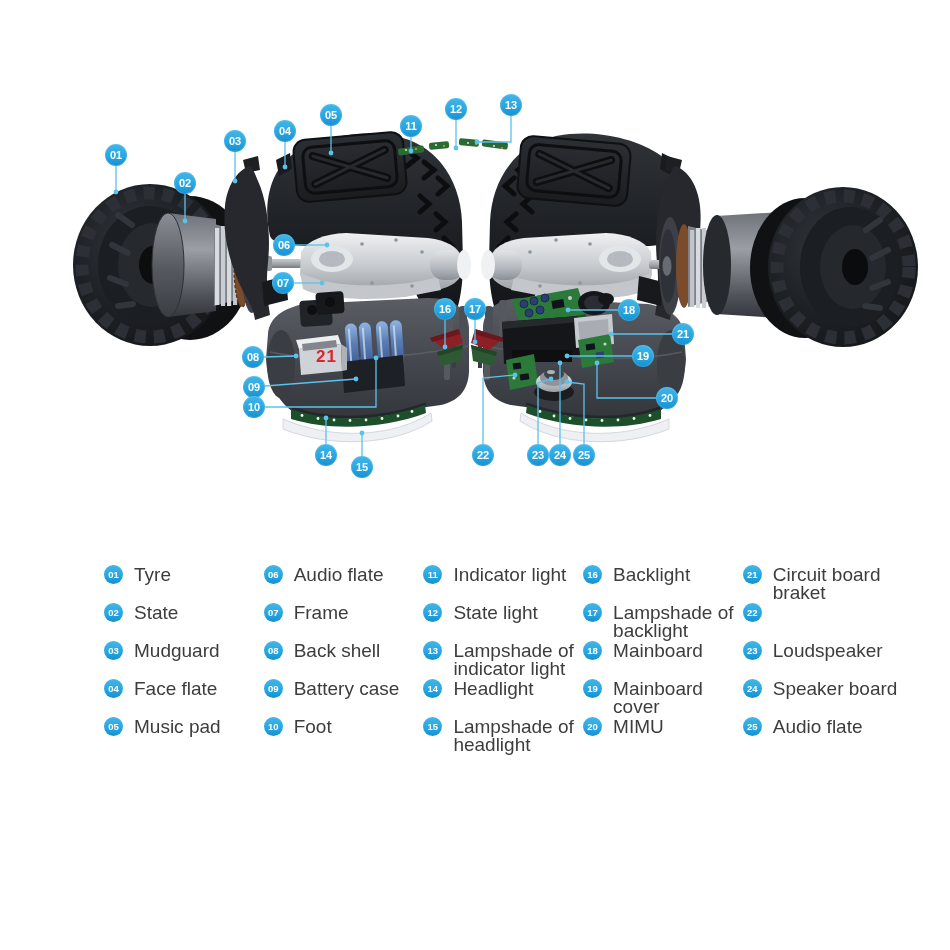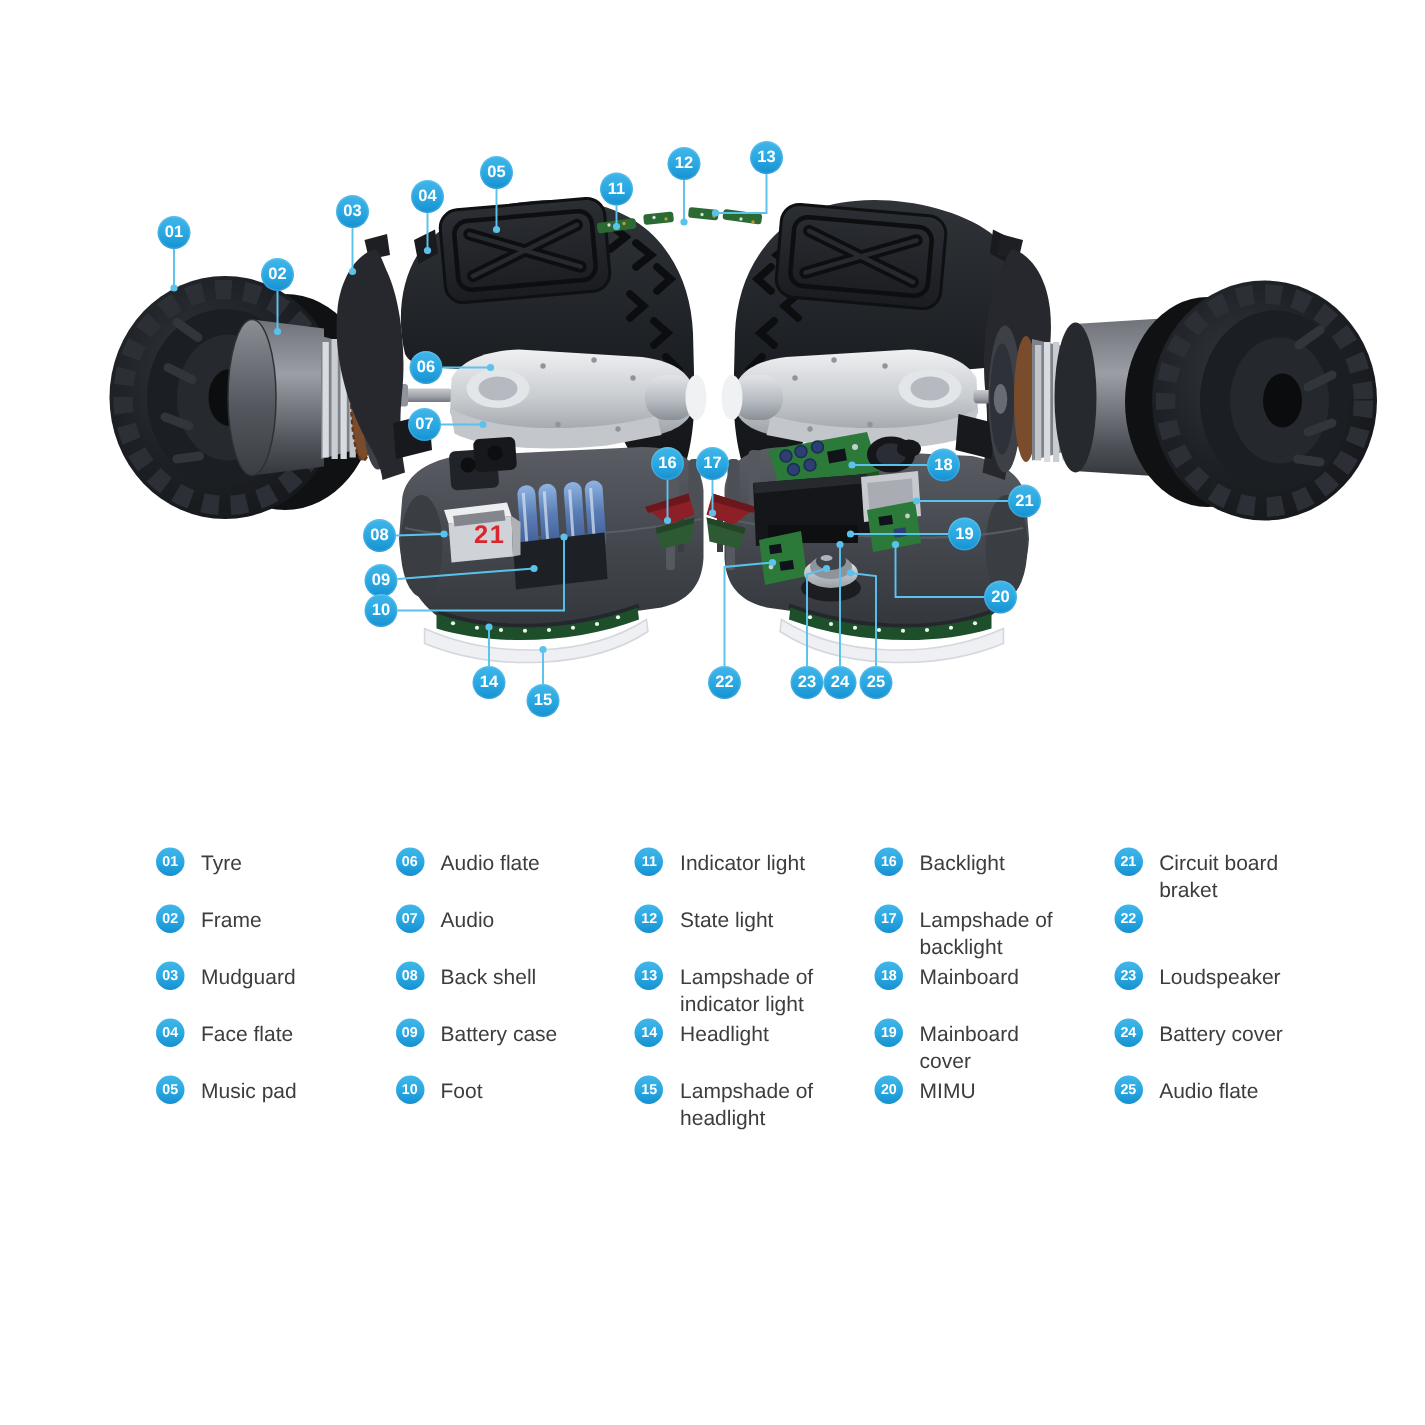--- a/index.html
+++ b/index.html
@@ -18,21 +18,21 @@
          background:linear-gradient(180deg,#41b6e9 0%,var(--badge,#29a7e1) 55%,#1590d0 100%);
          color:#fff;font-size:11px;font-weight:bold;display:flex;align-items:center;
          justify-content:center;box-shadow:inset 0 0 0 1px rgba(255,255,255,.12);}
   .legend{position:absolute;left:104px;top:565px;display:flex;z-index:5;}
   .legend-col{width:159.7px;flex:none;display:flex;flex-direction:column;}
   .legend-item{height:38px;display:flex;align-items:flex-start;}
   .legend-badge{flex:none;width:19px;height:19px;border-radius:50%;
          background:linear-gradient(180deg,#41b6e9 0%,var(--badge,#29a7e1) 55%,#1590d0 100%);
          color:#fff;font-size:9.5px;font-weight:bold;display:inline-flex;
          align-items:center;justify-content:center;}
-  .legend-label{margin-left:11px;font-size:14px;line-height:18px;margin-top:1px;
+  .legend-label{margin-left:11px;font-size:19px;line-height:18px;margin-top:1px;
          color:var(--legend-text,#3d3d3d);white-space:pre-line;}
 </style>
 </head>
 <body>
 
 <div class="stage">
 
   <svg class="illustration" width="950" height="520" viewBox="0 0 950 520">
     <defs>
       <radialGradient id="gTire" cx="40%" cy="38%" r="75%">
@@ -417,21 +417,21 @@
     </div>
 
   <div class="legend" id="legend">
       <div class="legend-col">
         <div class="legend-item">
           <span class="legend-badge">01</span>
           <span class="legend-label">Tyre</span>
         </div>
         <div class="legend-item">
           <span class="legend-badge">02</span>
-          <span class="legend-label">Frame</span>
+          <span class="legend-label">State</span>
         </div>
         <div class="legend-item">
           <span class="legend-badge">03</span>
           <span class="legend-label">Mudguard</span>
         </div>
         <div class="legend-item">
           <span class="legend-badge">04</span>
           <span class="legend-label">Face flate</span>
         </div>
         <div class="legend-item">
@@ -439,21 +439,21 @@
           <span class="legend-label">Music pad</span>
         </div>
       </div>
       <div class="legend-col">
         <div class="legend-item">
           <span class="legend-badge">06</span>
           <span class="legend-label">Audio flate</span>
         </div>
         <div class="legend-item">
           <span class="legend-badge">07</span>
-          <span class="legend-label">Audio</span>
+          <span class="legend-label">Frame</span>
         </div>
         <div class="legend-item">
           <span class="legend-badge">08</span>
           <span class="legend-label">Back shell</span>
         </div>
         <div class="legend-item">
           <span class="legend-badge">09</span>
           <span class="legend-label">Battery case</span>
         </div>
         <div class="legend-item">
@@ -517,21 +517,21 @@
         </div>
         <div class="legend-item">
           <span class="legend-badge">22</span>
         </div>
         <div class="legend-item">
           <span class="legend-badge">23</span>
           <span class="legend-label">Loudspeaker</span>
         </div>
         <div class="legend-item">
           <span class="legend-badge">24</span>
-          <span class="legend-label">Battery cover</span>
+          <span class="legend-label">Speaker board</span>
         </div>
         <div class="legend-item">
           <span class="legend-badge">25</span>
           <span class="legend-label">Audio flate</span>
         </div>
       </div>
     </div>
 </div>
 
 </body></html>

